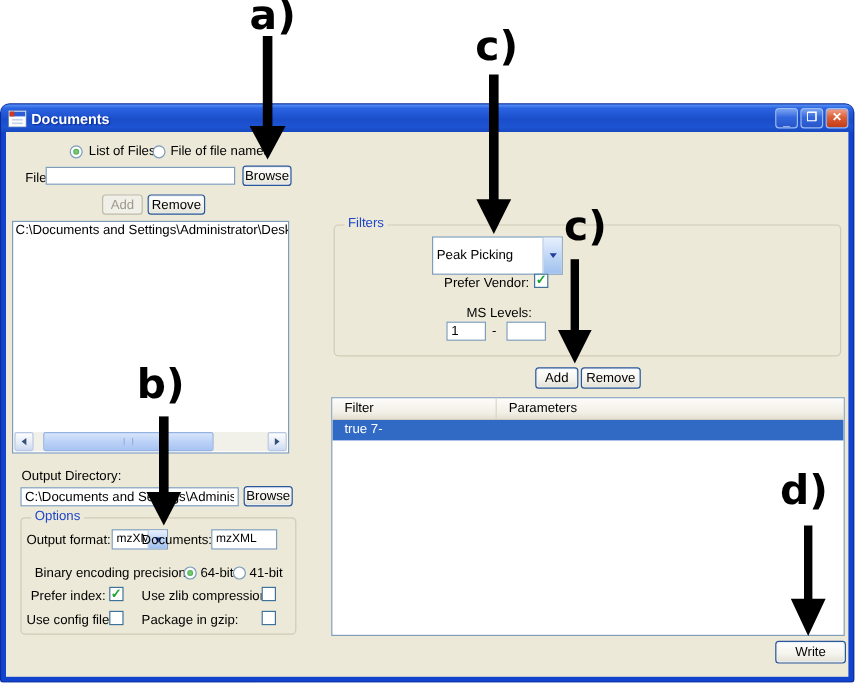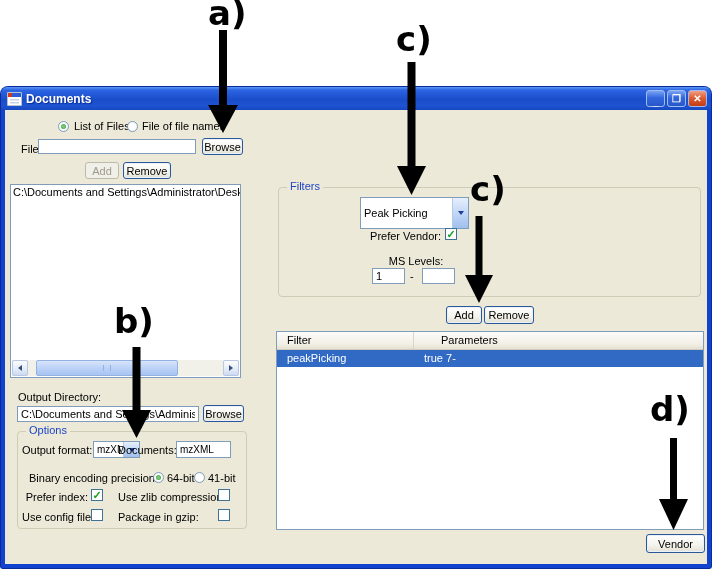--- a/index.html
+++ b/index.html
@@ -70,21 +70,21 @@
         display:flex;align-items:center;justify-content:center;flex:0 0 auto;}
   .strack{flex:1;position:relative;}
   .sthumb{position:absolute;left:8px;top:0;width:140px;height:14px;margin:0;border:1px solid #93B2E3;
           border-radius:2px;background:linear-gradient(180deg,#D8E5FB 0%,#BCD2F7 50%,#A8C4F2 100%);}
   .sthumb::after{content:"";position:absolute;left:50%;top:4px;width:6px;height:6px;margin-left:-4px;
           border-left:1px solid #93B2E3;border-right:1px solid #93B2E3;}
 
   
   .gridview{position:absolute;box-sizing:border-box;border:1px solid #7F9DB9;background:#fff;overflow:hidden;}
   .ghead{display:flex;height:17px;background:linear-gradient(180deg,#FDFCFA 0%,#F2EFE6 70%,#E4E0D2 100%);
-         border-bottom:1px solid #CFCCBB;gap:17px;}
+         border-bottom:1px solid #CFCCBB;}
   .gh{box-sizing:border-box;padding:2px 4px 0 10px;border-right:1px solid #D9D6C6;white-space:nowrap;}
   .grow{display:flex;height:17px;background:#316AC5;color:#fff;}
   .gc{box-sizing:border-box;padding:2px 4px 0 10px;white-space:nowrap;}
   .col-filter{width:137px;flex:0 0 auto;}
   .col-params{flex:1;}
 </style>
 </head>
 <body>
 
 <div class="stage">
@@ -202,26 +202,25 @@
 
       <div class="xp-btn" style="left:441px;top:196px;width:36px;height:18px;">Add</div>
       <div class="xp-btn" style="left:479px;top:196px;width:50px;height:18px;">Remove</div>
 
       <div class="gridview" style="left:271px;top:221px;width:428px;height:199px;">
         <div class="ghead">
           <div class="gh col-filter">Filter</div>
           <div class="gh col-params" style="border-right:none;">Parameters</div>
         </div>
         <div class="grow">
-          <div class="gc col-filter">peakPicking</div>
           <div class="gc col-params">true 7-</div>
         </div>
       </div>
 
-      <div class="xp-btn" style="left:641px;top:424px;width:59px;height:19px;">Vendor</div>
+      <div class="xp-btn" style="left:641px;top:424px;width:59px;height:19px;">Write</div>
     </div>
   </div>
 
   <div class="anno-label" style="left:208px;top:-4px;">a)</div>
   <div class="anno-label" style="left:396px;top:22px;">c)</div>
   <div class="anno-label" style="left:114px;top:304px;">b)</div>
   <div class="anno-label" style="left:470px;top:172px;">c)</div>
   <div class="anno-label" style="left:650px;top:392px;">d)</div>
 
   <svg class="anno-layer" viewBox="0 0 720 569">

